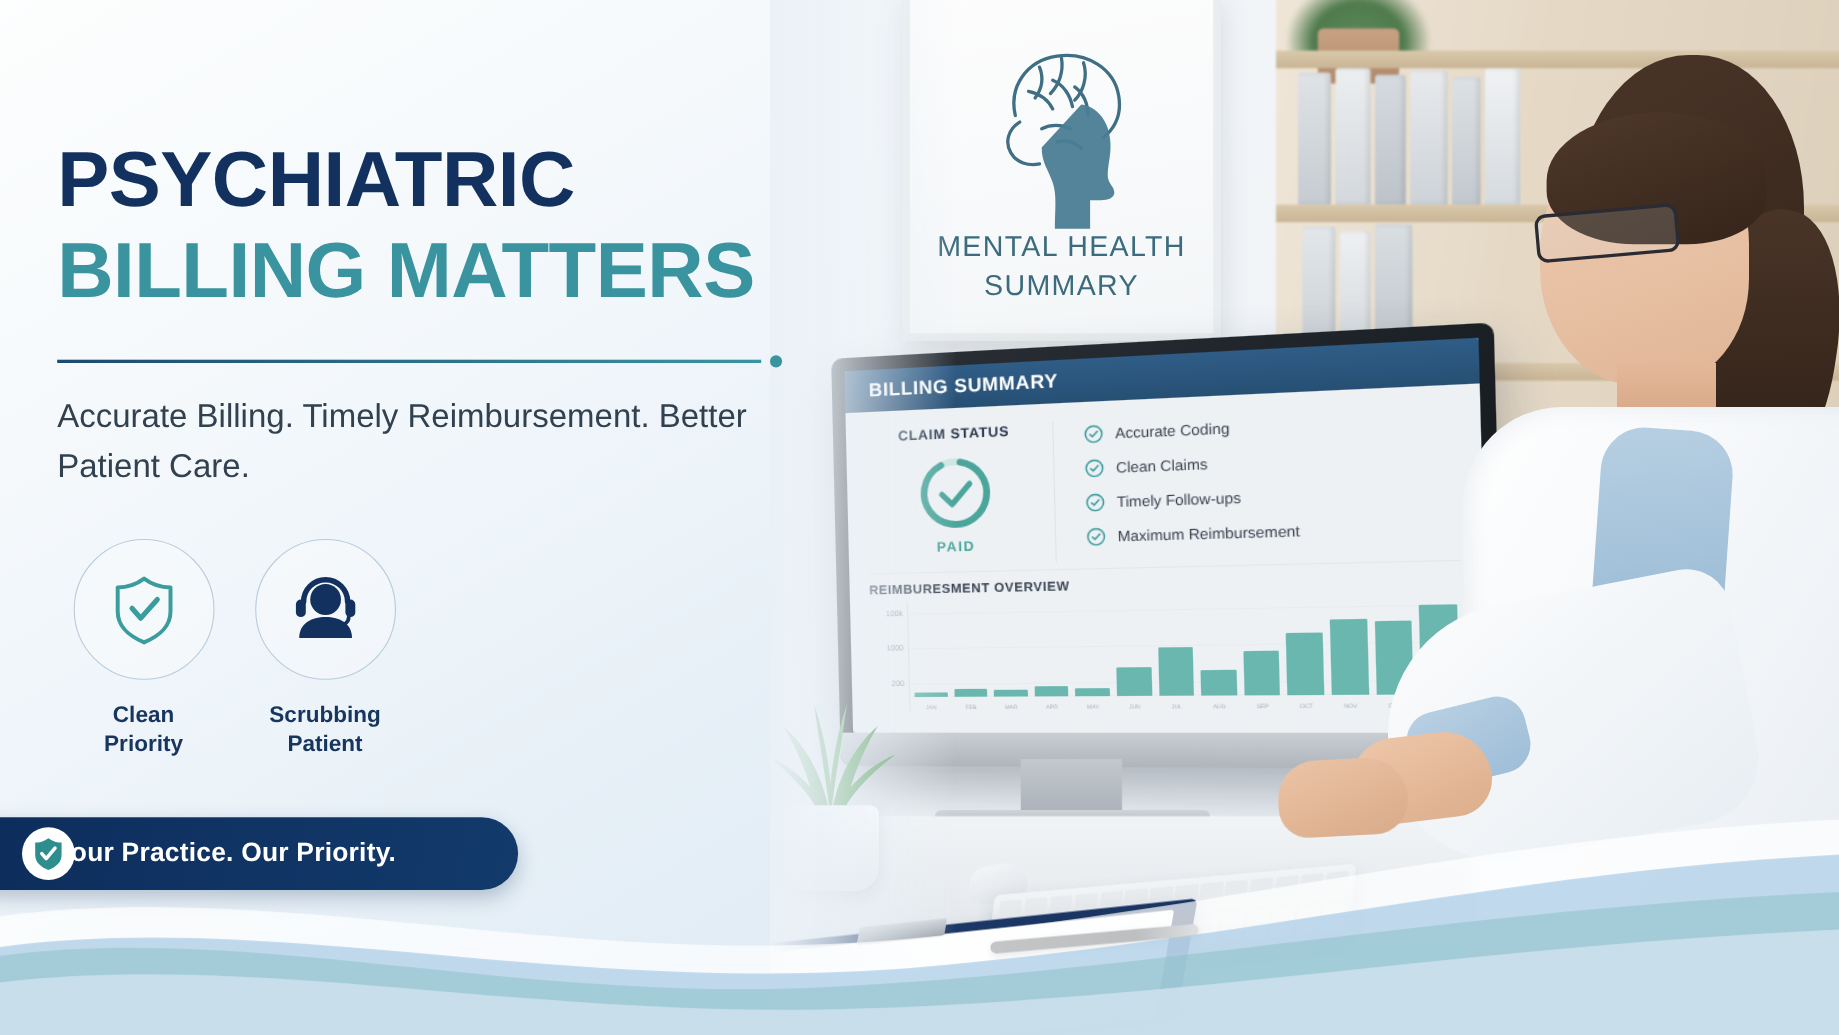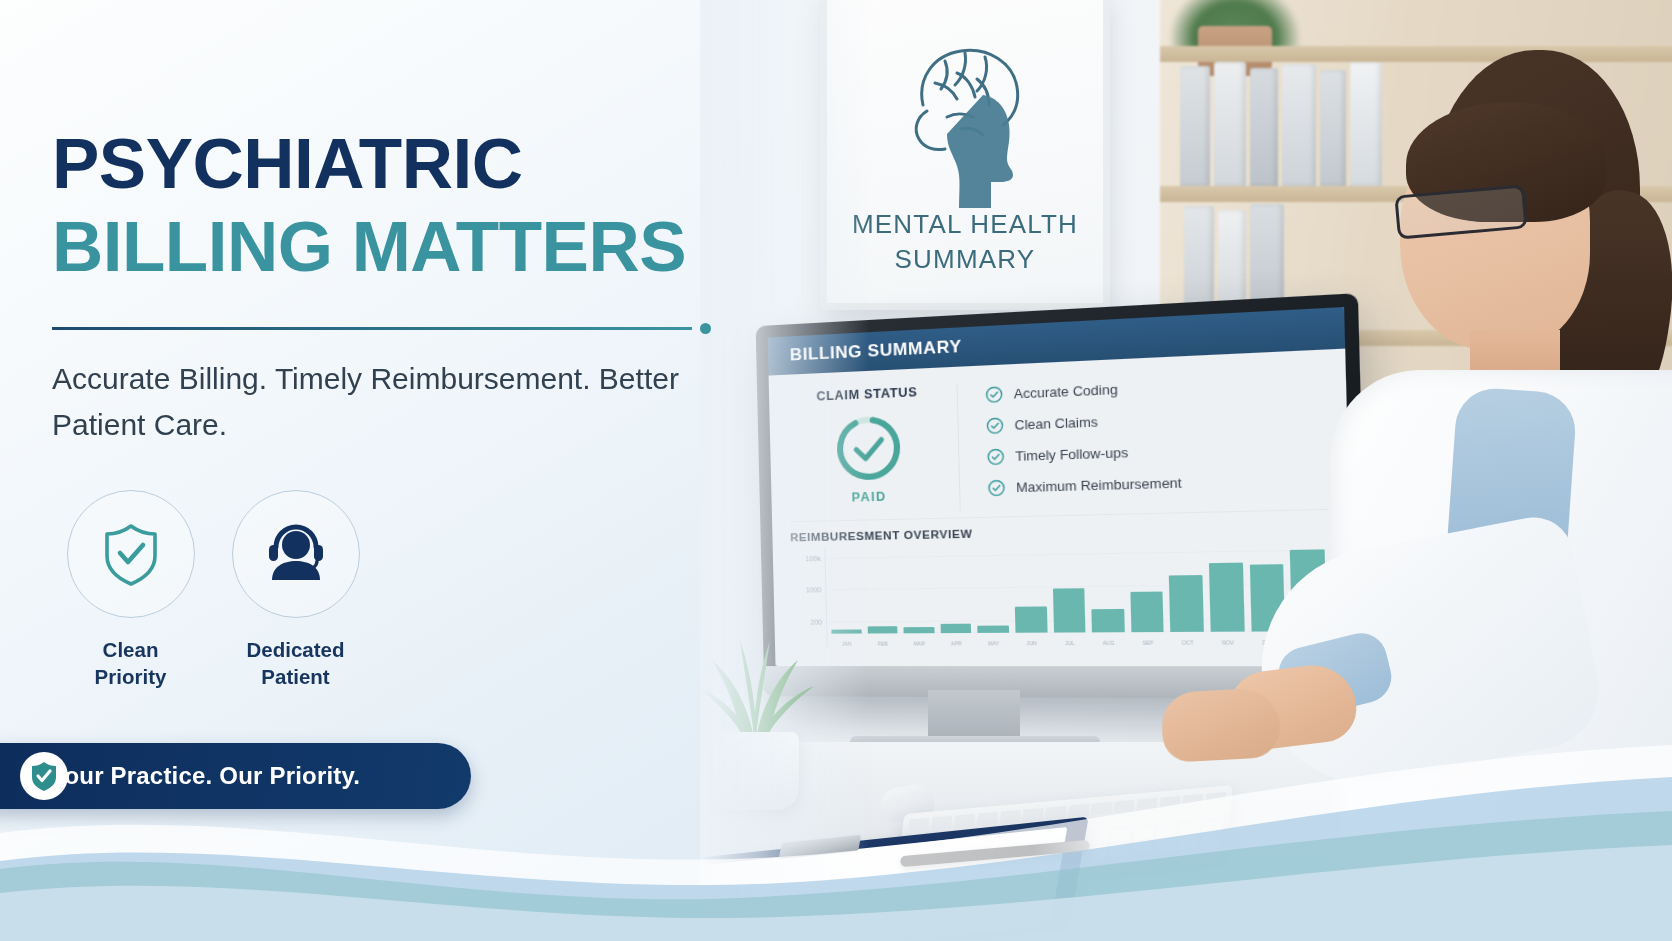--- a/index.html
+++ b/index.html
@@ -624,21 +624,21 @@
             <circle cx="34" cy="25" r="14" fill="#13315f"></circle>
             <path d="M10 60c0-13 11-19 24-19s24 6 24 19z" fill="#13315f"></path>
             <path d="M14 27a20 20 0 0 1 40 0" fill="none" stroke="#13315f" stroke-width="5" stroke-linecap="round"></path>
             <rect x="7" y="25" width="9" height="16" rx="4.5" fill="#13315f"></rect>
             <rect x="52" y="25" width="9" height="16" rx="4.5" fill="#13315f"></rect>
             <path d="M55 41c0 6-6 8-11 8" fill="none" stroke="#13315f" stroke-width="3.4" stroke-linecap="round"></path>
             <circle cx="42" cy="49" r="3.4" fill="#13315f"></circle>
           </svg>
         </div>
         <div class="f-label">
-          <span>Dedicated</span><br>
+          <span>Scrubbing</span><br>
           <span>Patient</span>
         </div>
       </div>
 
     </div>
 
     <div class="badge">
       <div class="badge-icon">
         <svg width="34" height="34" viewBox="0 0 34 34">
           <path d="M17 3c4 3 8 4 12 4v11c0 7-5 11-12 14-7-3-12-7-12-14V7c4 0 8-1 12-4z" fill="#2e8d8d"></path>

